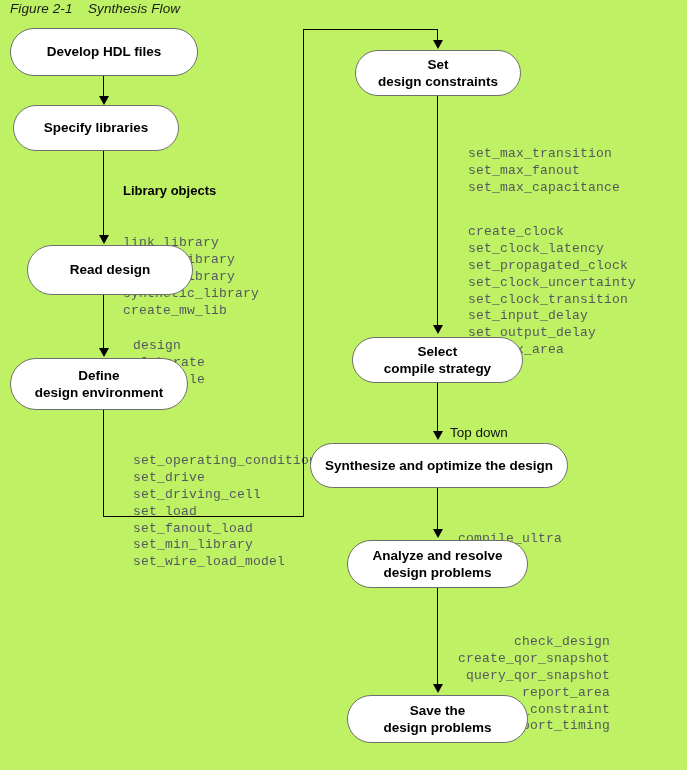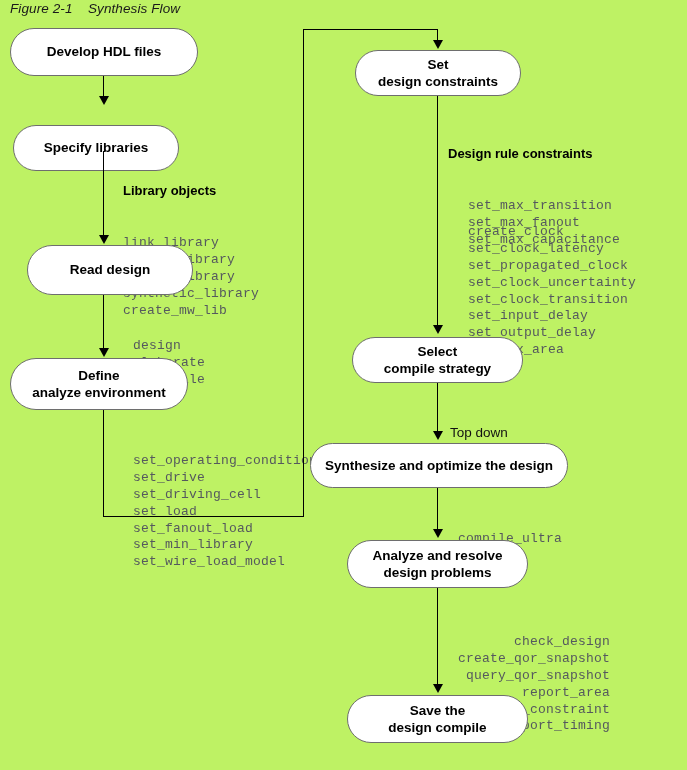--- a/index.html
+++ b/index.html
@@ -97,21 +97,21 @@
 
 <div id="page">
 
   <div class="caption">Figure 2-1    Synthesis Flow</div>
 
   <div class="node" style="left:10px; top:28px; width:188px; height:48px; border-radius:24px;">Develop HDL files</div>
 
   <div class="vline" style="left:103px; top:76px; height:22px;"></div>
   <div class="arrow-down" style="left:99px; top:96px;"></div>
 
-  <div class="node" style="left:13px; top:105px; width:166px; height:46px; border-radius:23px;margin-top:20px;">Specify libraries</div>
+  <div class="node" style="left:13px; top:105px; width:166px; height:46px; border-radius:23px;">Specify libraries</div>
 
   <div class="vline" style="left:103px; top:151px; height:86px;"></div>
   <div class="arrow-down" style="left:99px; top:235px;"></div>
 
   <div class="annot" style="left:123px; top:147px;">
     <div class="annot-head">Library objects</div>
     <div class="annot-cmds">link_library
 target_library
 symbol_library
 synthetic_library
@@ -123,21 +123,21 @@
   <div class="vline" style="left:103px; top:295px; height:55px;"></div>
   <div class="arrow-down" style="left:99px; top:348px;"></div>
 
   <div class="annot" style="left:133px; top:302px;">
     <div class="annot-cmds">design
 elaborate
 read_file</div>
   </div>
 
   <div class="node" style="left:10px; top:358px; width:178px; height:52px; border-radius:26px;">Define
-analyze environment</div>
+design environment</div>
 
   <div class="annot" style="left:133px; top:417px;">
     <div class="annot-cmds">set_operating_conditions
 set_drive
 set_driving_cell
 set_load
 set_fanout_load
 set_min_library
 set_wire_load_model</div>
   </div>
@@ -153,21 +153,20 @@
   <div class="vline" style="left:437px; top:29px; height:13px;"></div>
   <div class="arrow-down" style="left:433px; top:40px;"></div>
 
   <div class="node" style="left:355px; top:50px; width:166px; height:46px; border-radius:23px;">Set
 design constraints</div>
 
   <div class="vline" style="left:437px; top:96px; height:230px;"></div>
   <div class="arrow-down" style="left:433px; top:325px;"></div>
 
   <div class="annot" style="left:448px; top:110px;">
-    <div class="annot-head">Design rule constraints</div>
     <div class="annot-cmds" style="padding-left:20px;">set_max_transition
 set_max_fanout
 set_max_capacitance</div>
   </div>
 
   <div class="annot" style="left:448px; top:188px;">
     <div class="annot-cmds" style="padding-left:20px;">create_clock
 set_clock_latency
 set_propagated_clock
 set_clock_uncertainty
@@ -208,19 +207,19 @@
   <div class="annot" style="left:458px; top:598px;text-align:right;">
     <div class="annot-cmds">check_design
 create_qor_snapshot
 query_qor_snapshot
 report_area
 report_constraint
 report_timing</div>
   </div>
 
   <div class="node" style="left:347px; top:695px; width:181px; height:48px; border-radius:24px;">Save the
-design compile</div>
+design problems</div>
 
   <div class="annot" style="left:458px; top:745px;">
     
   </div>
 
 </div>
 
 </body></html>

